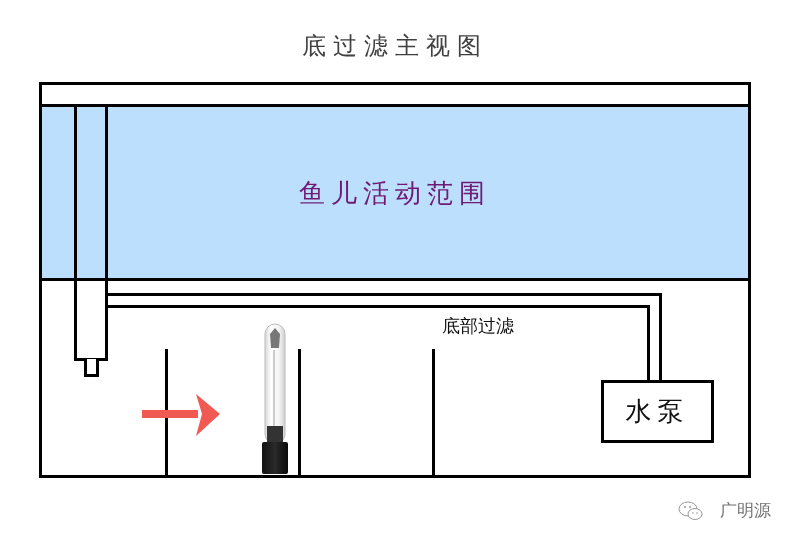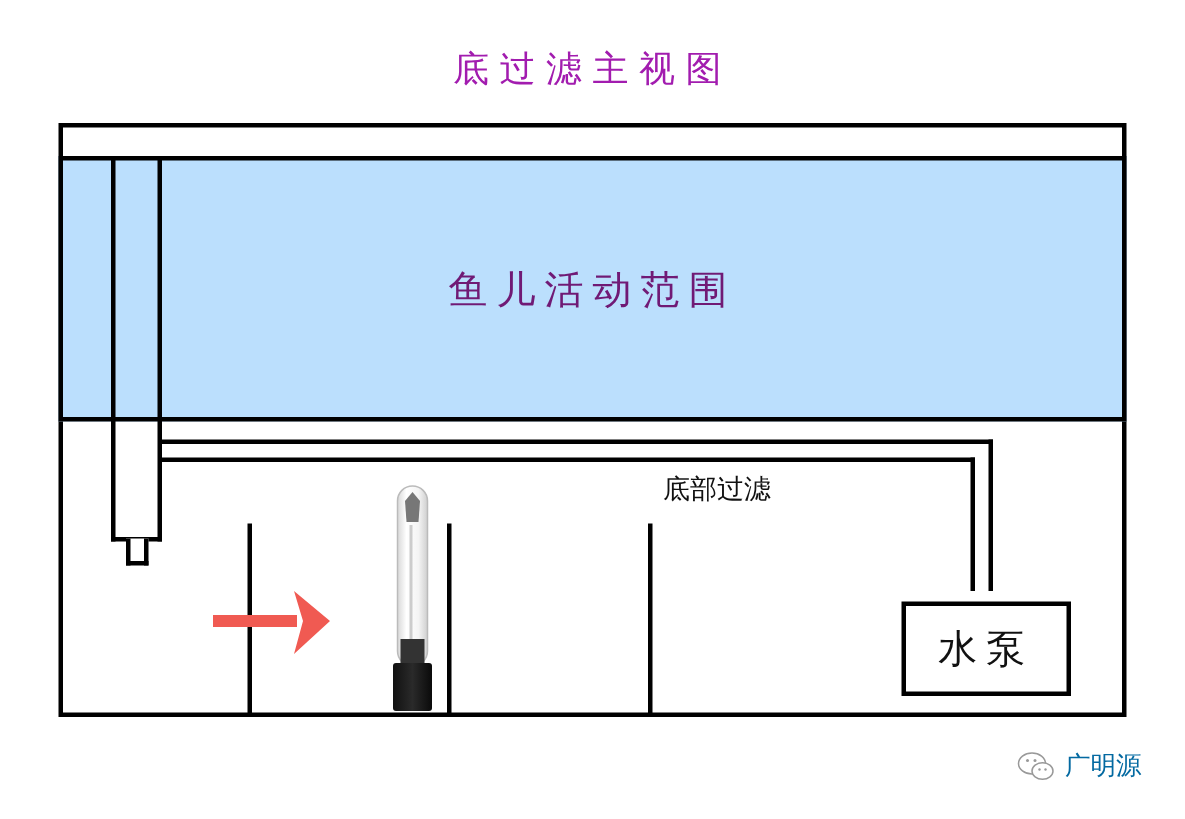--- a/index.html
+++ b/index.html
@@ -1,39 +1,39 @@
 <!DOCTYPE html>
 <html><head>
 <meta charset="utf-8">
 <style>
   html, body { margin: 0; padding: 0; background: #ffffff; }
   body { width: 790px; height: 546px; position: relative; overflow: hidden;
          font-family: "DejaVu Sans", "Liberation Sans", sans-serif; }
   .abs { position: absolute; }
   .title { left: 0; width: 790px; top: 30px; text-align: center; font-size: 24px;
-           letter-spacing: 7px; color: #a21caf; }
+           letter-spacing: 7px; color: #404040; }
   .tank { left: 39px; top: 82px; width: 712px; height: 396px; border: 3px solid #000;
           box-sizing: border-box; background: #fff; }
   .water { left: 39px; top: 104px; width: 712px; height: 177px; border-top: 3px solid #000;
            border-bottom: 3px solid #000; border-left: 3px solid #000; border-right: 3px solid #000;
            box-sizing: border-box; }
   .water-label { left: 39px; width: 712px; top: 176px; text-align: center; font-size: 26px;
                  letter-spacing: 6px; color: #701a75; }
   .vpipe { left: 74px; top: 104px; width: 34px; height: 257px; border: 3px solid #000;
            border-top: none; box-sizing: border-box; }
   .nub { left: 84px; top: 359px; width: 15px; height: 18px; border: 3px solid #000;
          border-top: none; box-sizing: border-box; background: #fff; }
   .hline { height: 3px; background: #000; }
   .vline { width: 3px; background: #000; }
-  .pump { left: 601px; top: 401px; width: 113px; height: 63px; border: 3px solid #000;
+  .pump { left: 601px; top: 380px; width: 113px; height: 63px; border: 3px solid #000;
           box-sizing: border-box; background: #fff; display: flex; align-items: center;
           justify-content: center; font-size: 26px; letter-spacing: 6px; color: #111; }
   .filter-label { left: 442px; top: 314px; font-size: 18px; color: #111; font-family: Liberation Serif, serif; }
-  .watermark { left: 678px; top: 499px; display: flex; align-items: center; gap: 6px;
-               color: #0369a1; font-size: 17px; }
+  .watermark { left: 678px; top: 499px; display: flex; align-items: center; gap: 16px;
+               color: #737373; font-size: 17px; }
 </style>
 </head>
 <body>
 
 <div class="abs title">底过滤主视图</div>
 
 <div class="abs tank"></div>
 
 <div class="abs water" style="background:#bbdffd;"></div>
 <div class="abs water-label">鱼儿活动范围</div>

